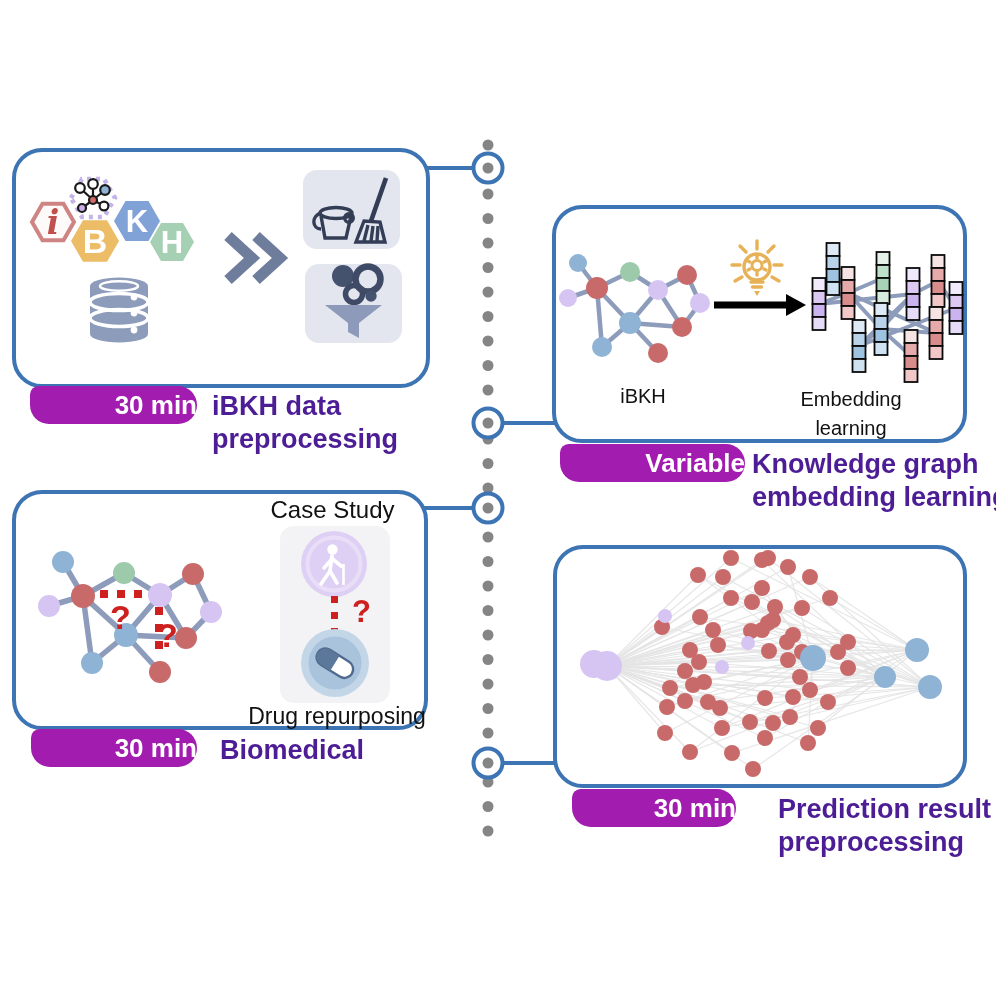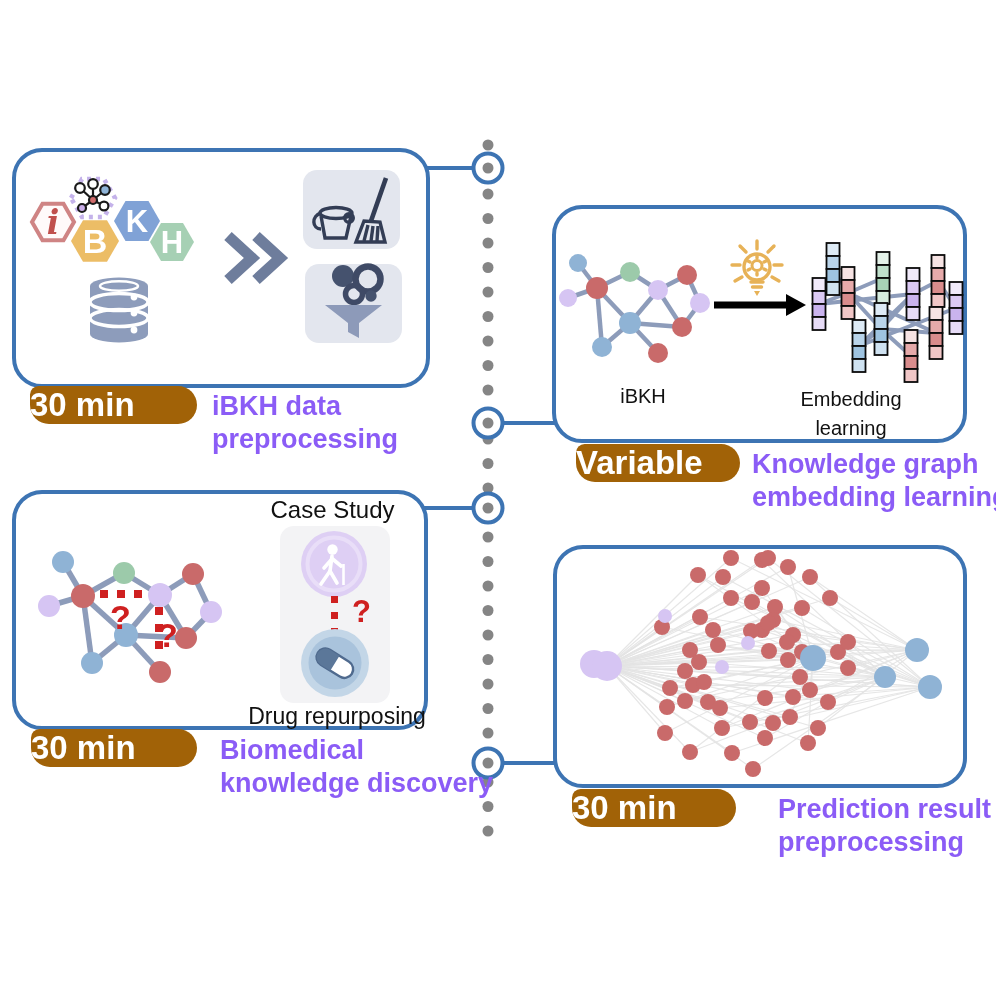--- a/index.html
+++ b/index.html
@@ -1,23 +1,23 @@
 <!DOCTYPE html>
 <html><head>
 <meta charset="utf-8">
 <style>
   html,body{margin:0;padding:0;background:#fff;}
   .canvas{position:relative;width:996px;height:996px;background:#fff;overflow:hidden;
           font-family:"Liberation Sans",sans-serif;}
   .layer{position:absolute;left:0;top:0;}
   .panel{position:absolute;background:#fff;border:4px solid #3d74b3;border-radius:30px;box-sizing:border-box;z-index:2;}
   .content-svg{position:absolute;z-index:3;}
-  .badge{position:absolute;height:38px;background:#a16207;border-radius:10px 22px 22px 22px;
-         color:#fff;font-weight:bold;font-size:33px;line-height:38px;text-align:left;z-index:4;}
-  .caption{position:absolute;font-weight:bold;font-size:27px;line-height:33px;color:#8b5cf6;z-index:4;white-space:nowrap;}
+  .badge{position:absolute;height:38px;background:#a21caf;border-radius:10px 22px 22px 22px;
+         color:#fff;font-weight:bold;font-size:26px;line-height:38px;text-align:right;z-index:4;}
+  .caption{position:absolute;font-weight:bold;font-size:27px;line-height:33px;color:#4c1d95;z-index:4;white-space:nowrap;}
   .flabel{position:absolute;font-size:20px;color:#111;text-align:center;z-index:4;white-space:nowrap;}
   .qmark{position:absolute;color:#cf2020;font-weight:bold;font-size:34px;z-index:5;}
   #spine-svg{z-index:1;}
 </style>
 </head>
 <body>
 
 <div class="canvas">
 
   <svg id="spine-svg" class="layer" width="996" height="996" viewBox="0 0 996 996">
@@ -490,35 +490,34 @@
       <circle cx="665" cy="616" r="7" fill="#d6c5f3"></circle>
       <circle cx="748" cy="643" r="7" fill="#d6c5f3"></circle>
       <circle cx="722" cy="667" r="7" fill="#d6c5f3"></circle>
       <circle cx="813" cy="658" r="13" fill="#8fb3d5"></circle>
       <circle cx="917" cy="650" r="12" fill="#8fb3d5"></circle>
       <circle cx="885" cy="677" r="11" fill="#8fb3d5"></circle>
       <circle cx="930" cy="687" r="12" fill="#8fb3d5"></circle>
     </svg>
 
   <div class="badge" style="left:30px;top:386px;width:167px;">30 min</div>
-  <div class="badge" style="left:576px;top:444px;width:164px;">Variable</div>
+  <div class="badge" style="left:560px;top:444px;width:164px;padding-left:21px;">Variable</div>
   <div class="badge" style="left:31px;top:729px;width:166px;">30 min</div>
   <div class="badge" style="left:572px;top:789px;width:164px;">30 min</div>
 
   <div class="caption" style="left:212px;top:390px;">
     <div>iBKH data</div>
     <div>preprocessing</div>
   </div>
   <div class="caption" style="left:752px;top:448px;">
     <div>Knowledge graph</div>
     <div>embedding learning</div>
   </div>
   <div class="caption" style="left:220px;top:734px;">
     <div>Biomedical</div>
-    <div>knowledge discovery</div>
   </div>
   <div class="caption" style="left:778px;top:793px;">
     <div>Prediction result</div>
     <div>preprocessing</div>
   </div>
 
   <div class="flabel" style="left:598px;top:385px;width:90px;">iBKH</div>
   <div class="flabel" style="left:766px;top:385px;width:170px;line-height:29px;">
     <div>Embedding</div>
     <div>learning</div>

